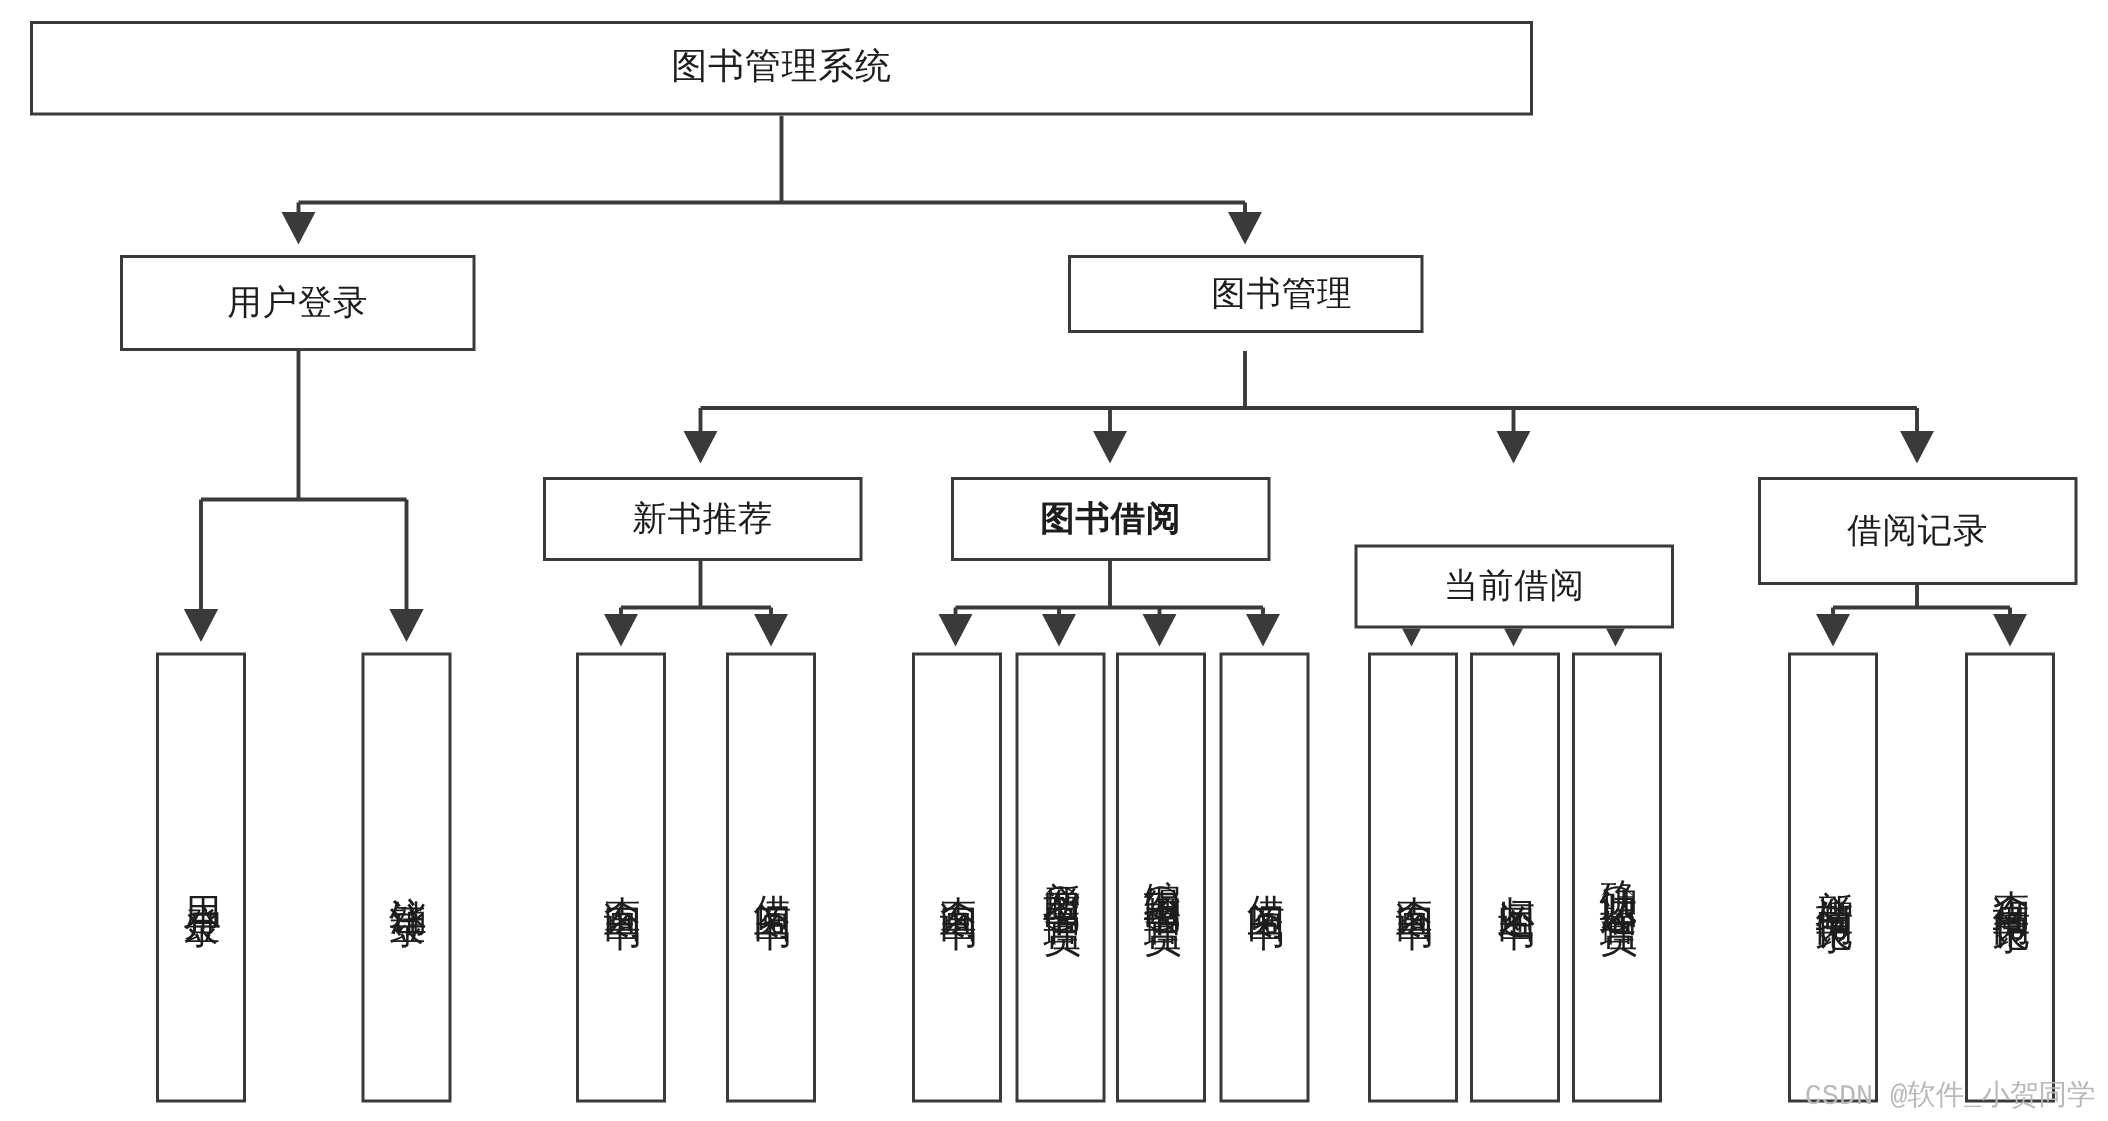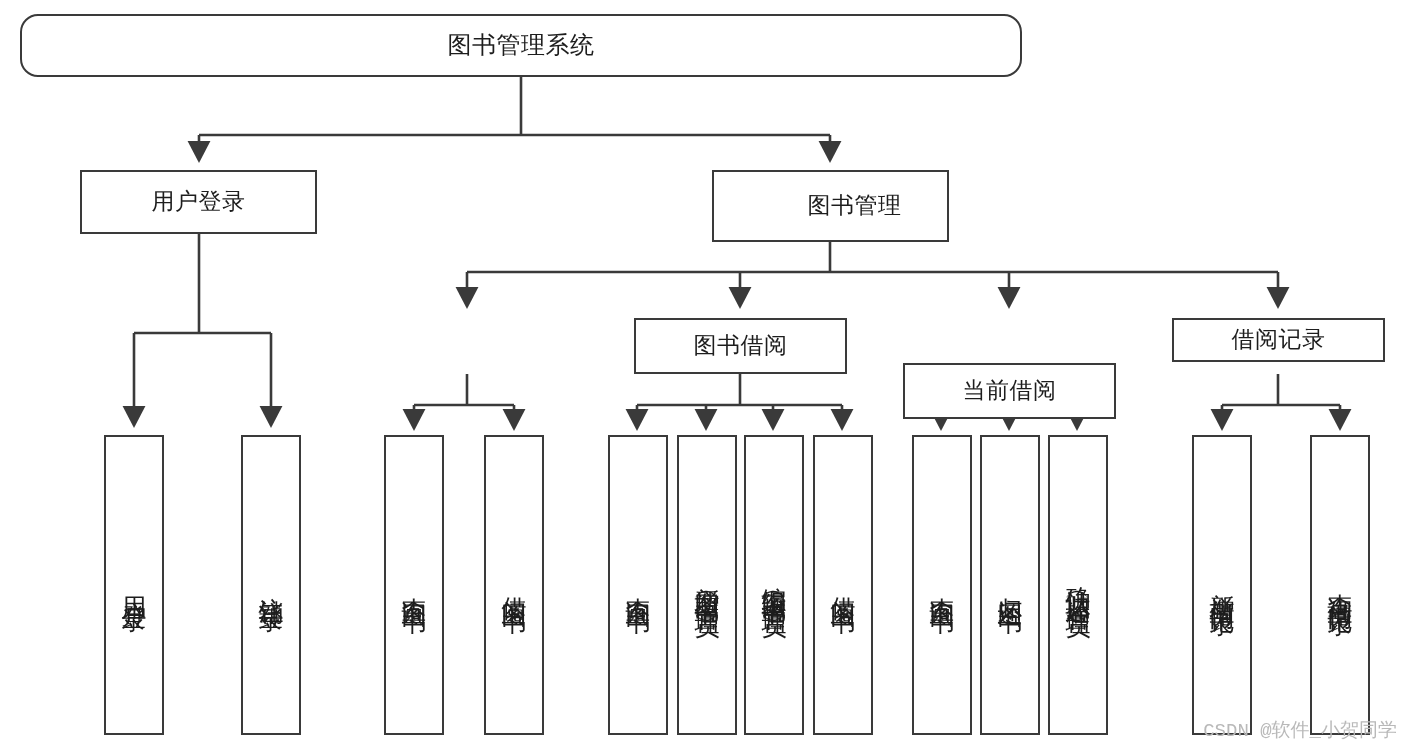--- a/index.html
+++ b/index.html
@@ -121,42 +121,45 @@
       <path d="M1009,405 L1009,420" marker-end="url(#arr)"></path>
       <path d="M1077,405 L1077,420" marker-end="url(#arr)"></path>
 
       <path d="M1278,374 L1278,405"></path>
       <path d="M1222,405 L1340,405"></path>
       <path d="M1222,405 L1222,420" marker-end="url(#arr)"></path>
       <path d="M1340,405 L1340,420" marker-end="url(#arr)"></path>
     </g>
   </svg>
 
-  <div class="node horiz root" style="left:20px; top:14px; width:1002px; height:63px;border-radius:18px;">
+  <div class="node horiz root" style="left:20px; top:14px; width:1002px; height:63px;">
     <span class="lbl">图书管理系统</span>
   </div>
 
   <div class="node horiz" style="left:80px; top:170px; width:237px; height:64px;">
     <span class="lbl">用户登录</span>
   </div>
 
-  <div class="node horiz" style="left:712px; top:170px; width:237px; height:72px;padding-left:48px;">
+  <div class="node horiz" style="left:712px; top:170px; width:237px; height:52px;padding-left:48px;">
     <span class="lbl">图书管理</span>
   </div>
 
-
-  <div class="node horiz" style="left:634px; top:318px; width:213px; height:56px;">
+  <div class="node horiz" style="left:362px; top:318px; width:213px; height:56px;">
+    <span class="lbl">新书推荐</span>
+  </div>
+
+  <div class="node horiz" style="left:634px; top:318px; width:213px; height:56px;font-weight:bold;">
     <span class="lbl">图书借阅</span>
   </div>
 
   <div class="node horiz" style="left:903px; top:318px; width:213px; height:56px;margin-top:45px;">
     <span class="lbl">当前借阅</span>
   </div>
 
-  <div class="node horiz" style="left:1172px; top:318px; width:213px; height:44px;">
+  <div class="node horiz" style="left:1172px; top:318px; width:213px; height:72px;">
     <span class="lbl">借阅记录</span>
   </div>
 
   <div class="node vert" style="left:104px; top:435px; width:60px; height:300px;">
     <span class="lbl">用户登录</span>
   </div>
 
   <div class="node vert" style="left:241px; top:435px; width:60px; height:300px;">
     <span class="lbl">注销登录</span>
   </div>

